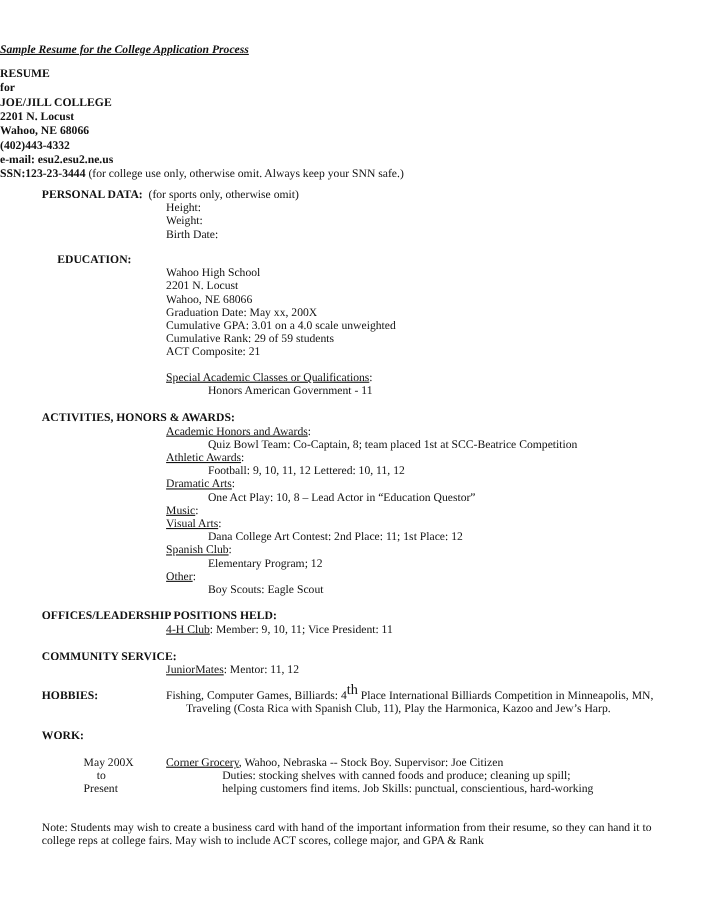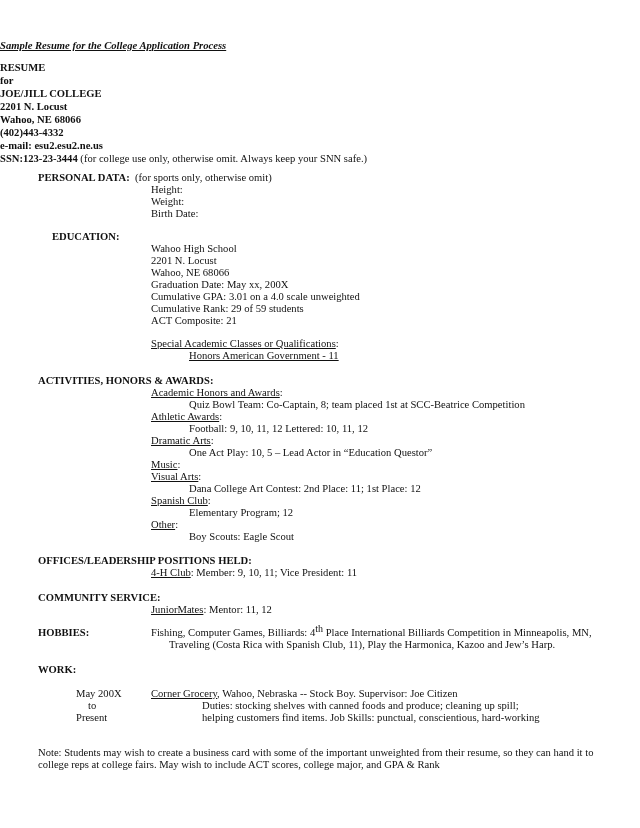--- a/index.html
+++ b/index.html
@@ -3,21 +3,21 @@
   <meta charset="utf-8">
   <style>
     html, body { margin: 0; padding: 0; background: #ffffff; }
     body { width: 640px; height: 828px; position: relative; overflow: hidden;
            font-family: "Liberation Serif", "DejaVu Serif", serif; color: #111; font-size: 10.6px; }
     .abs { position: absolute; white-space: nowrap; line-height: 12px; }
     .b { font-weight: bold; }
     .u { text-decoration: underline; }
     .i { font-style: italic; }
     .center { left: 0; width: 528px; text-align: left; }
-    sup { font-size: 10px; vertical-align: 4px; line-height: 0; font-family: Liberation Serif, serif; }
+    sup { font-size: 13px; vertical-align: 4px; line-height: 0; font-family: Liberation Serif, serif; }
   </style>
 </head>
 <body>
 
 <div class="abs center b i u" style="top:40px;">Sample Resume for the College Application Process</div>
 
 <div class="abs center b" style="top:62px;">RESUME</div>
 <div class="abs center b" style="top:75px;">for</div>
 <div class="abs center b" style="top:88px;">JOE/JILL COLLEGE</div>
 <div class="abs center b" style="top:101px;">2201 N. Locust</div>
@@ -37,29 +37,29 @@
 
 <div class="abs b" style="top:231px; left:52px;">EDUCATION:</div>
 <div class="abs" style="top:243px; left:151px;text-align:right;">Wahoo High School</div>
 <div class="abs" style="top:255px; left:151px;">2201 N. Locust</div>
 <div class="abs" style="top:267px; left:151px;">Wahoo, NE  68066</div>
 <div class="abs" style="top:279px; left:151px;">Graduation Date:  May xx, 200X</div>
 <div class="abs" style="top:291px; left:151px;">Cumulative GPA:  3.01 on a 4.0 scale unweighted</div>
 <div class="abs" style="top:303px; left:151px;">Cumulative Rank:   29 of 59 students</div>
 <div class="abs" style="top:315px; left:151px;">ACT Composite:  21</div>
 <div class="abs" style="top:338px; left:151px;"><span class="u">Special Academic Classes or Qualifications</span>:</div>
-<div class="abs" style="top:350px; left:189px;text-decoration:underline;">Honors American Government - 11</div>
+<div class="abs" style="top:350px; left:189px;">Honors American Government - 11</div>
 
 <div class="abs b" style="top:375px; left:38px;">ACTIVITIES, HONORS &amp; AWARDS:</div>
 <div class="abs" style="top:387px; left:151px;"><span class="u">Academic Honors and Awards</span>:</div>
 <div class="abs" style="top:399px; left:189px;">Quiz Bowl Team:  Co-Captain, 8; team placed 1st at SCC-Beatrice Competition</div>
 <div class="abs" style="top:411px; left:151px;"><span class="u">Athletic Awards</span>:</div>
 <div class="abs" style="top:423px; left:189px;">Football: 9, 10, 11, 12  Lettered:  10, 11, 12</div>
 <div class="abs" style="top:435px; left:151px;"><span class="u">Dramatic Arts</span>:</div>
-<div class="abs" style="top:447px; left:189px;">One Act Play:  10, 5 – Lead Actor in  “Education Questor”</div>
+<div class="abs" style="top:447px; left:189px;">One Act Play:  10, 8 – Lead Actor in  “Education Questor”</div>
 <div class="abs" style="top:459px; left:151px;"><span class="u">Music</span>:</div>
 <div class="abs" style="top:471px; left:151px;"><span class="u">Visual Arts</span>:</div>
 <div class="abs" style="top:483px; left:189px;">Dana College Art Contest: 2nd Place: 11;  1st Place: 12</div>
 <div class="abs" style="top:495px; left:151px;"><span class="u">Spanish Club</span>:</div>
 <div class="abs" style="top:507px; left:189px;">Elementary Program; 12</div>
 <div class="abs" style="top:519px; left:151px;"><span class="u">Other</span>:</div>
 <div class="abs" style="top:531px; left:189px;">Boy Scouts:  Eagle Scout</div>
 
 <div class="abs b" style="top:555px; left:38px;">OFFICES/LEADERSHIP POSITIONS HELD:</div>
 <div class="abs" style="top:567px; left:151px;"><span class="u">4-H Club</span><span>:  Member:  9, 10, 11; Vice President: 11</span></div>
@@ -72,14 +72,14 @@
 <div class="abs" style="top:639px; left:169px;">Traveling (Costa Rica with Spanish Club, 11), Play the Harmonica, Kazoo and Jew’s Harp.</div>
 
 <div class="abs b" style="top:664px; left:38px;">WORK:</div>
 <div class="abs" style="top:688px; left:76px;">May 200X</div>
 <div class="abs" style="top:700px; left:88px;">to</div>
 <div class="abs" style="top:712px; left:76px;">Present</div>
 <div class="abs" style="top:688px; left:151px;"><span class="u">Corner Grocery</span><span>, Wahoo, Nebraska -- Stock Boy. Supervisor: Joe Citizen</span></div>
 <div class="abs" style="top:700px; left:202px;">Duties:  stocking shelves with canned foods and produce; cleaning up spill;</div>
 <div class="abs" style="top:712px; left:202px;">helping customers find items. Job Skills: punctual, conscientious, hard-working</div>
 
-<div class="abs" style="top:747px; left:38px;">Note:  Students may wish to create a business card with some of the important unweighted from their resume, so they can hand it to</div>
+<div class="abs" style="top:747px; left:38px;">Note:  Students may wish to create a business card with hand of the important information from their resume, so they can hand it to</div>
 <div class="abs" style="top:759px; left:38px;">college reps at college fairs.  May wish to include ACT scores, college major, and GPA &amp; Rank</div>
 
 </body></html>

